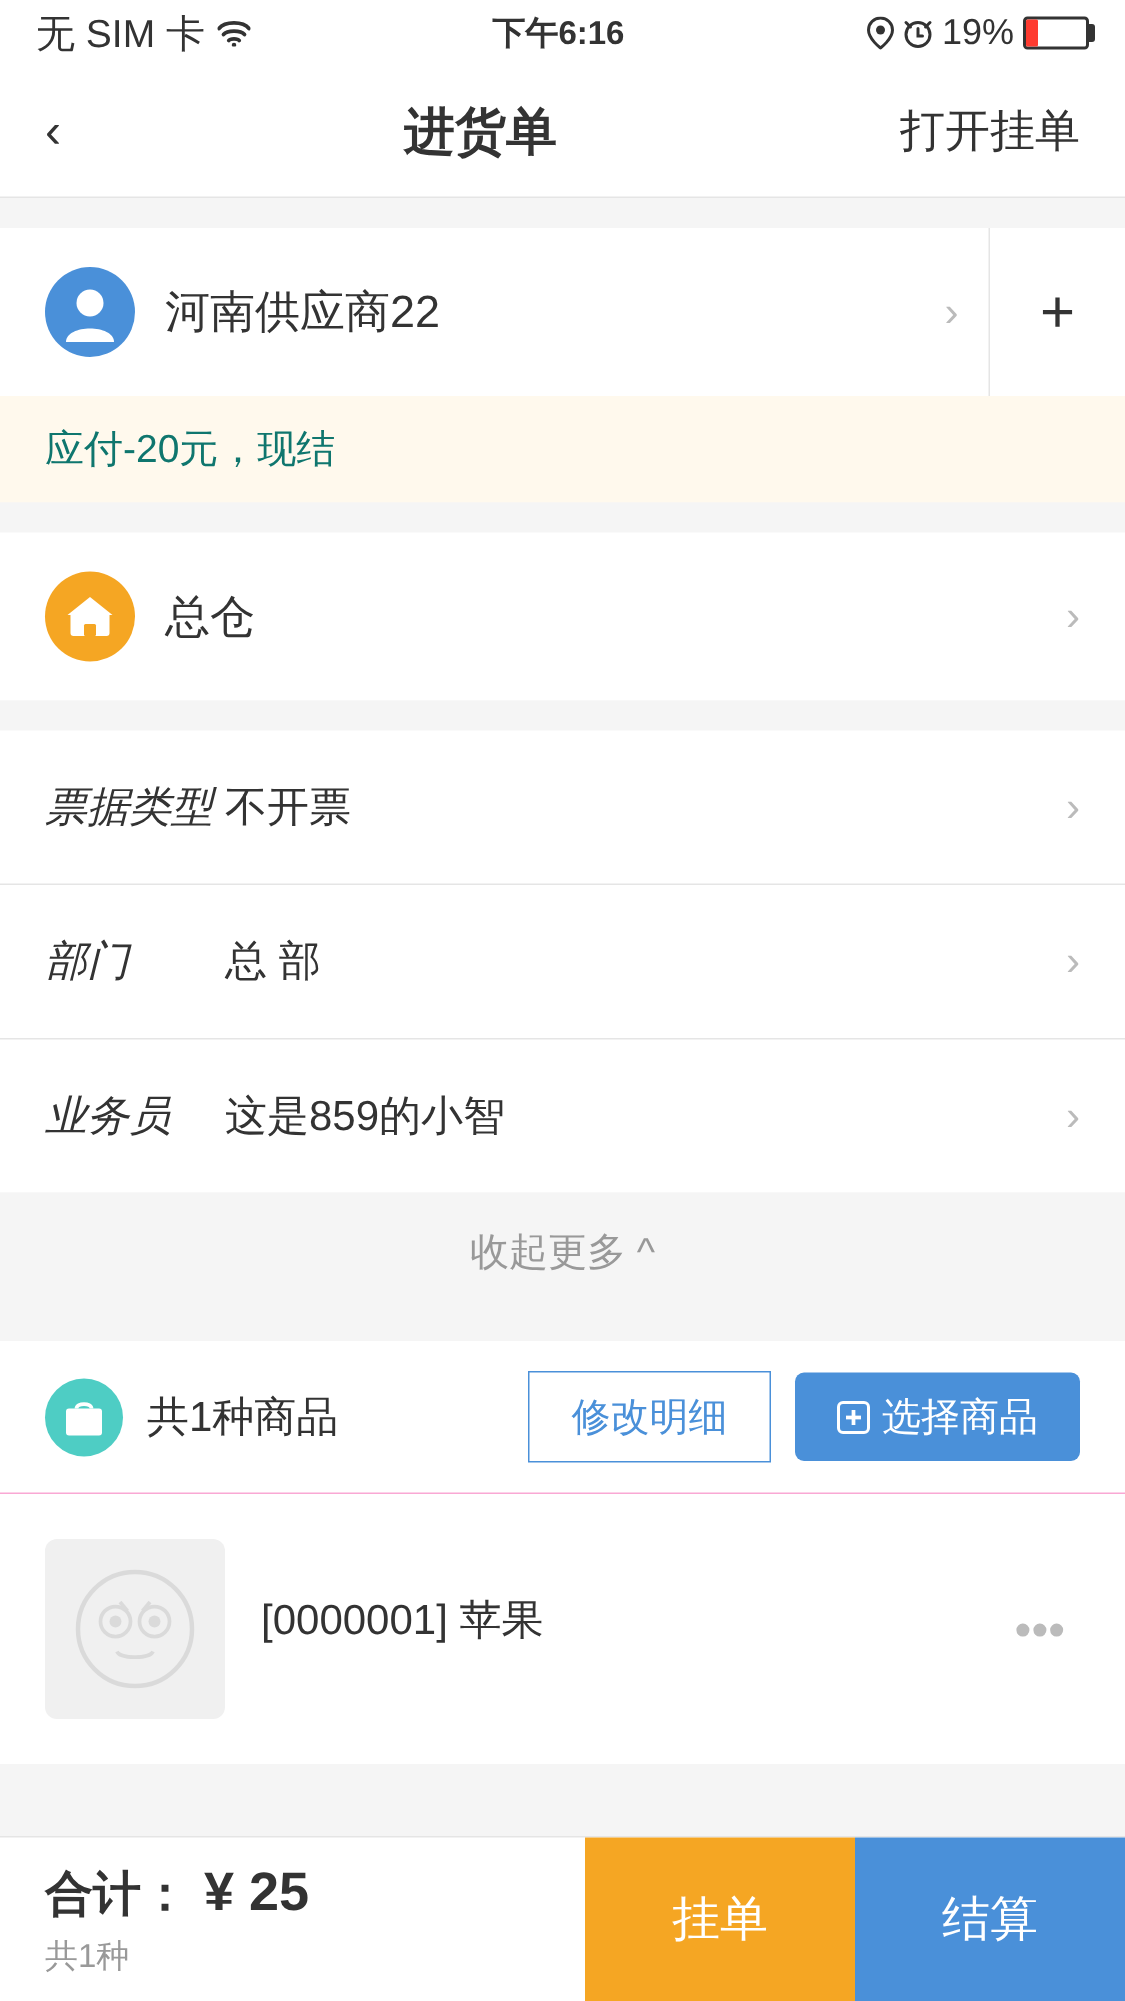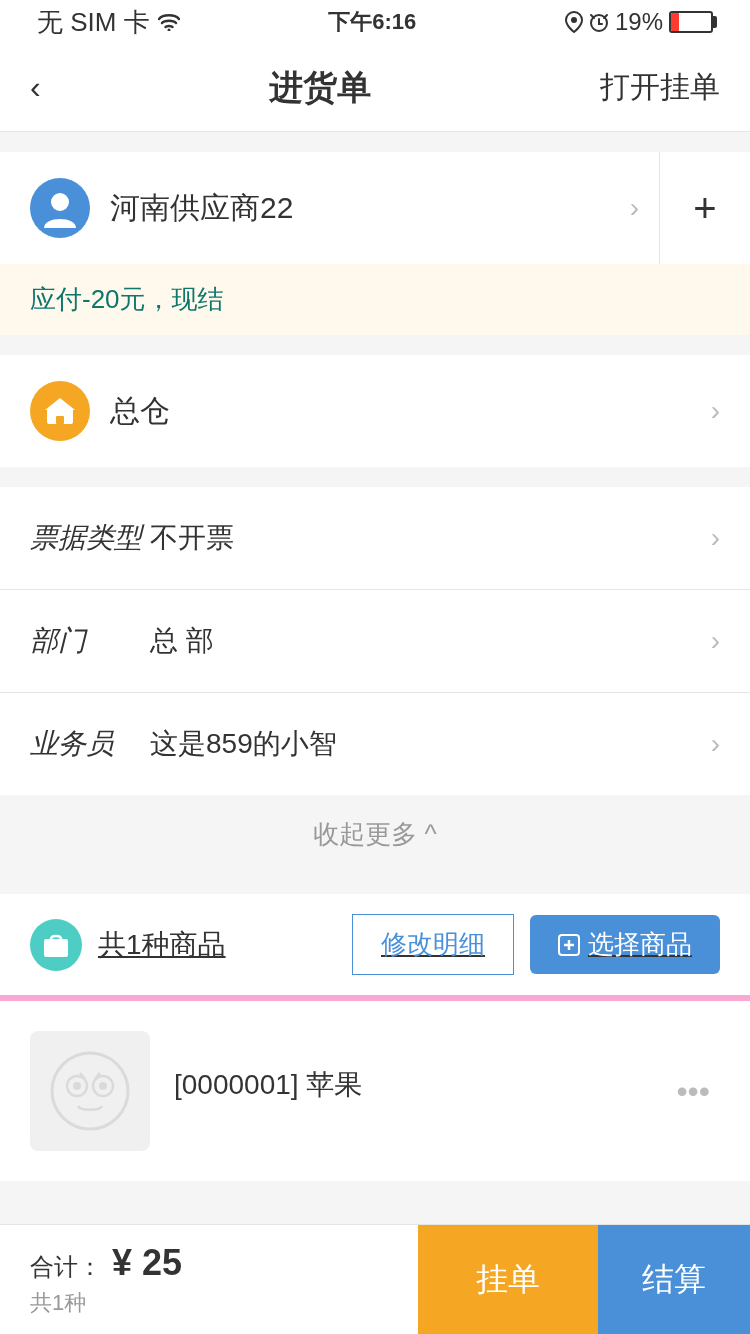--- a/index.html
+++ b/index.html
@@ -13,21 +13,21 @@
       color: #333;
     }
 
     
     .status-bar {
       height: 44px;
       background: #fff;
       display: flex;
       align-items: center;
       justify-content: space-between;
-      padding: 0 37px;
+      padding: 0 24px;
       font-size: 26px;
       font-weight: 500;
     }
     .status-left {
       display: flex;
       align-items: center;
       gap: 8px;
     }
     .status-center {
       font-size: 22px;
@@ -218,22 +218,21 @@
 
     
     .products-section {
       background: #fff;
       margin-top: 0;
     }
     .products-header {
       display: flex;
       align-items: center;
       padding: 20px 30px;
-      border-bottom: 6px solid #f9a8d4;
-      text-decoration: underline;
+      border-bottom: 1px solid #f9a8d4;
     }
     .products-icon-wrap {
       width: 52px;
       height: 52px;
       border-radius: 50%;
       background: #4ecdc4;
       display: flex;
       align-items: center;
       justify-content: center;
       margin-right: 16px;
@@ -330,22 +329,23 @@
       flex-direction: column;
       justify-content: center;
       padding: 0 30px;
     }
     .total-label-row {
       display: flex;
       align-items: baseline;
       gap: 10px;
     }
     .total-label {
-      font-size: 24px;
-      color: #333;
+      font-size: 32px;
+      color: #333;
+      font-weight: bold;
     }
     .total-amount {
       font-size: 36px;
       font-weight: 600;
       color: #333;
     }
     .total-sub {
       font-size: 22px;
       color: #999;
       margin-top: 4px;
@@ -355,21 +355,21 @@
       background: #f5a623;
       color: #fff;
       border: none;
       font-size: 32px;
       cursor: pointer;
       display: flex;
       align-items: center;
       justify-content: center;
     }
     .btn-checkout {
-      width: 152px;
+      width: 180px;
       background: #4a90d9;
       color: #fff;
       border: none;
       font-size: 32px;
       cursor: pointer;
       display: flex;
       align-items: center;
       justify-content: center;
     }
   </style>

